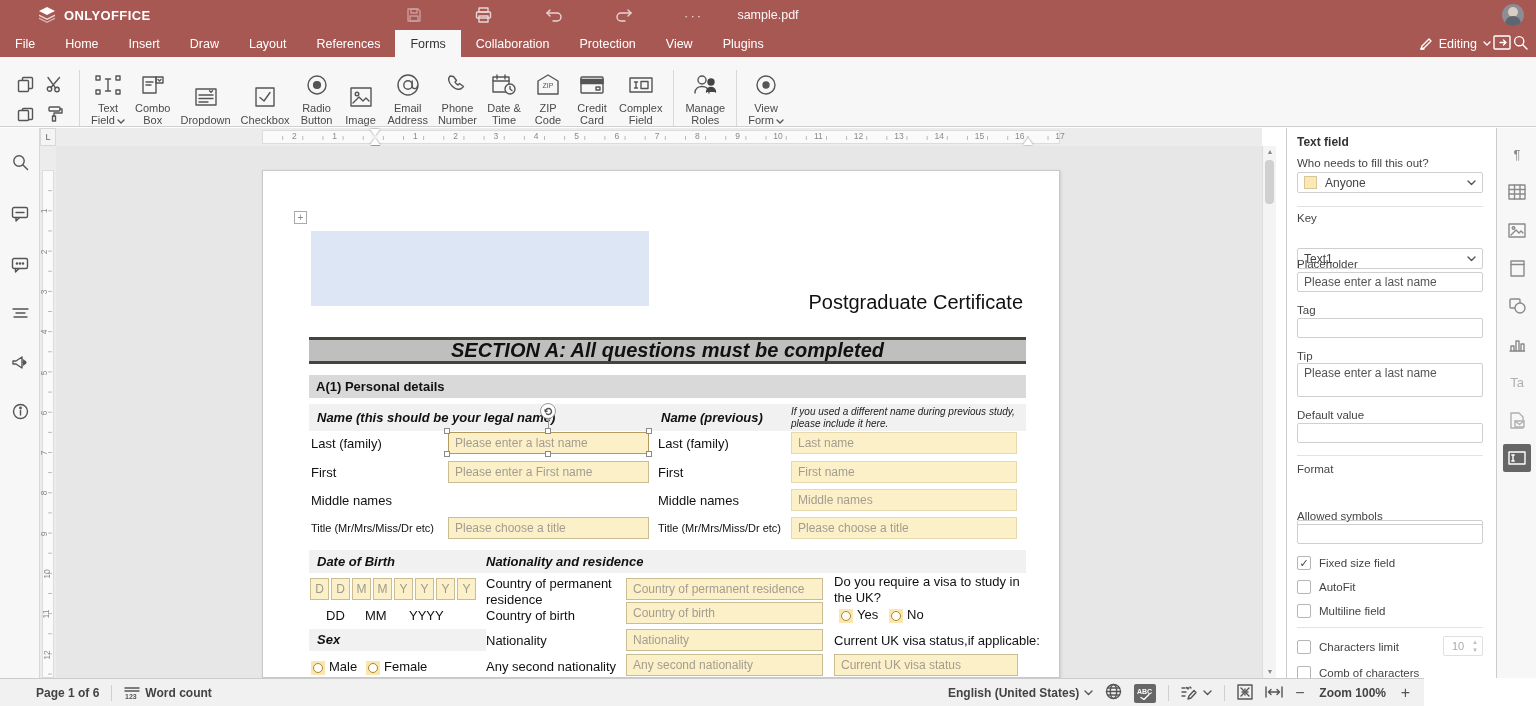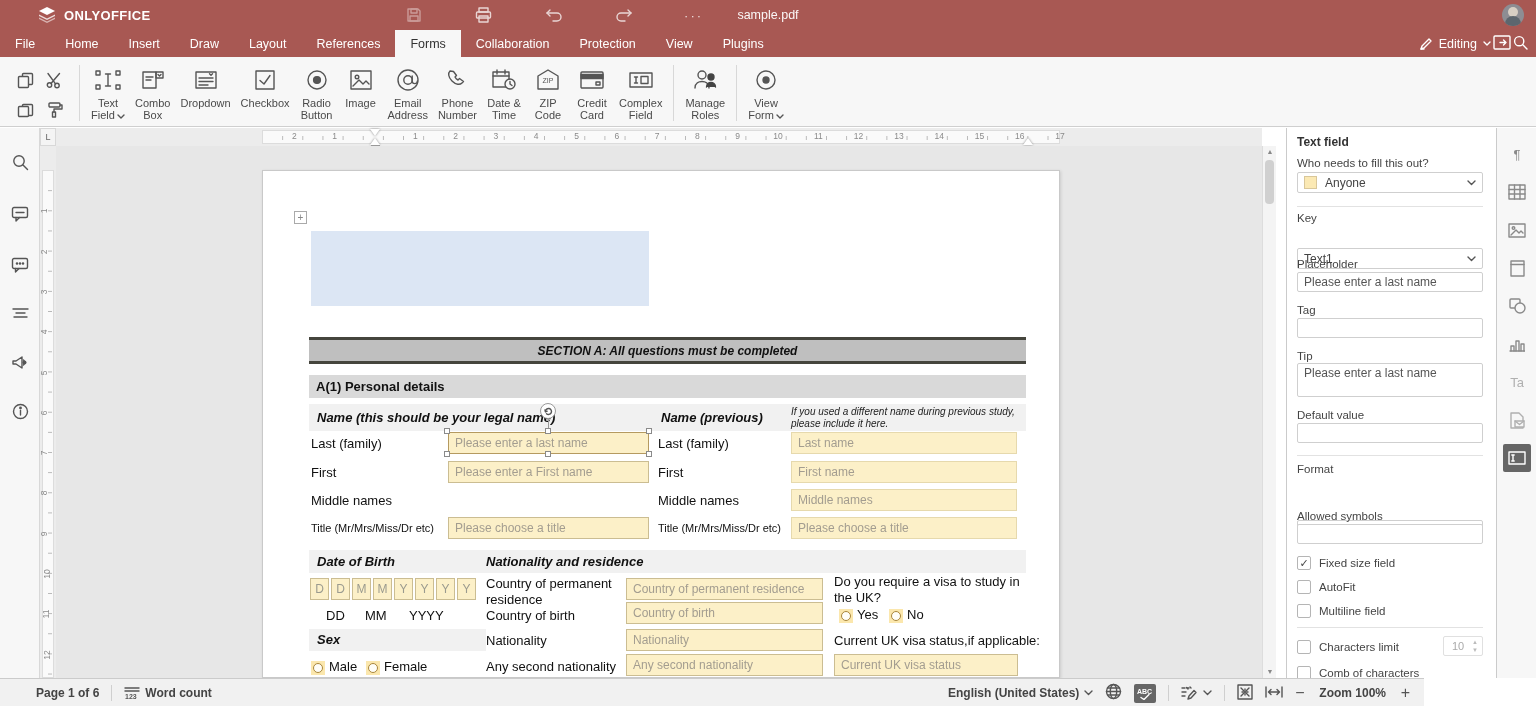--- a/index.html
+++ b/index.html
@@ -25,21 +25,21 @@
   .avatar::after{content:"";position:absolute;left:3px;top:12px;width:16px;height:12px;border-radius:8px 8px 0 0;background:#5d666e}
 
   
   .tabbar{position:absolute;left:0;top:30px;width:1536px;height:27px;background:var(--accent);display:flex;align-items:stretch;color:#fff;font-size:12.5px}
   .tab{display:flex;align-items:center;padding:0 15px;cursor:default}
   .tab.active{background:var(--toolbar-bg);color:#333}
   .tab-right{position:absolute;right:8px;top:0;height:27px;display:flex;align-items:center;gap:2px}
   .mode-btn{display:flex;align-items:center;gap:6px;font-size:12.5px}
 
   
-  .toolbar{position:absolute;left:0;top:57px;width:1536px;height:70px;background:var(--toolbar-bg);border-bottom:1px solid #cfcfcf;display:flex;align-items:flex-start;padding:6px 0 0 10px}
+  .toolbar{position:absolute;left:0;top:57px;width:1536px;height:70px;background:var(--toolbar-bg);border-bottom:1px solid #cfcfcf;display:flex;align-items:flex-end;padding:6px 0 0 10px}
   .clip-grid{display:grid;grid-template-columns:26px 26px;grid-template-rows:26px 26px;gap:3px;margin:4px 6px 0 2px}
   .clip-grid>div{display:flex;align-items:center;justify-content:center}
   .tsep{width:1px;height:56px;background:#d8d8d8;margin:2px 6px 0 6px}
   .tbtn{min-width:44px;padding:0 5px;display:flex;flex-direction:column;align-items:center}
   .tico{height:34px;display:flex;align-items:center;justify-content:center}
   .tlbl{font-size:11px;line-height:1.1;color:#4a4a4a;text-align:center;white-space:nowrap}
   .caret-s{margin-left:2px}
 
   
   .left-rail{position:absolute;left:0;top:128px;width:40px;height:550px;background:var(--toolbar-bg);border-right:1px solid #d8d8d8}
@@ -59,21 +59,21 @@
   .m-tri-up{position:absolute;bottom:1px;width:0;height:0;border-left:5px solid transparent;border-right:5px solid transparent;border-bottom:7px solid #fff;filter:drop-shadow(0 0 1px #888)}
   .m-box{position:absolute;top:17px;width:9px;height:8px;background:#fff;border:1px solid #999}
 
   
   .doc-area{position:absolute;left:56px;top:146px;width:1206px;height:532px;background:var(--doc-bg)}
   .page{position:absolute;left:206px;top:24px;width:798px;height:508px;background:#fff;border:1px solid #c9c9c9;box-shadow:1px 1px 3px rgba(0,0,0,.12);overflow:hidden}
   .move-handle{position:absolute;left:31px;top:40px;width:13px;height:13px;border:1px solid #aaa;background:#fff;color:#888;font-size:10px;line-height:11px;text-align:center}
   .bluebox{position:absolute;left:48px;top:60px;width:338px;height:75px;background:var(--blue-box)}
   .doc-title-big{position:absolute;right:36px;top:70px;font-size:30px;font-weight:bold;color:#111}
   .doc-subtitle{position:absolute;right:36px;top:120px;font-size:20px;color:#111}
-  .section-bar{position:absolute;left:46px;top:166px;width:717px;height:27px;background:var(--section-bar);border-top:3px solid #45453d;border-bottom:3px solid #45453d;display:flex;align-items:center;justify-content:center;font-weight:bold;font-style:italic;font-size:12px;color:#111}
+  .section-bar{position:absolute;left:46px;top:166px;width:717px;height:27px;background:var(--section-bar);border-top:3px solid #45453d;border-bottom:3px solid #45453d;display:flex;align-items:center;justify-content:center;font-weight:bold;font-style:italic;font-size:20px;color:#111}
   .subsection{position:absolute;left:46px;top:204px;width:717px;height:23px;background:var(--subsection-bar);display:flex;align-items:center;font-weight:bold;font-size:13px;padding-left:7px;color:#111}
   .hdr-row{position:absolute;background:var(--header-row);color:#111}
   .bi{font-weight:bold;font-style:italic;font-size:13px}
   .note{font-style:italic;font-size:10px;line-height:1.2;color:#222}
   .dlabel{position:absolute;font-size:13px;color:#111}
   .dlabel.small{font-size:11px}
   .ffield{position:absolute;height:22px;background:var(--field-yellow);border:1px solid #e6d9ad;font-size:12px;color:var(--placeholder);display:flex;align-items:center;padding-left:6px;white-space:nowrap;overflow:hidden}
   .ffield.l{border-color:var(--field-border)}
   .sel-handle{position:absolute;width:6px;height:6px;background:#fff;border:1px solid #8a8a8a;z-index:5}
   .rot-line{position:absolute;width:1px;height:12px;background:#9a9a9a;z-index:4}
@@ -465,20 +465,21 @@
       <span class="vnum" style="top: 423px;">10</span>
       <span class="vnum" style="top: 463.3px;">11</span>
       <span class="vnum" style="top: 503.6px;">12</span>
     </div>
 </div>
 
 <div class="doc-area">
   <div class="page">
     <div class="move-handle">+</div>
     <div class="bluebox"></div>
+    <div class="doc-subtitle">Postgraduate Certificate</div>
     <div class="section-bar">SECTION A: All questions must be completed</div>
     <div class="subsection">A(1) Personal details</div>
 
     <div class="hdr-row" style="left:46px;top:233px;width:717px;height:27px"></div>
     <div class="dlabel bi" style="left:54px;top:239px">Name (this should be your legal name)</div>
     <div class="dlabel bi" style="left:398px;top:239px">Name (previous)</div>
     <div class="note abs" style="left:528px;top:235px;width:240px">If you used a different name during previous study, please include it here.</div>
 
     <div class="dlabel" style="left:48px;top:265px">Last (family)</div>
     <div class="ffield l" style="left:185px;top:261px;width:201px;border-color:#b59a60">

